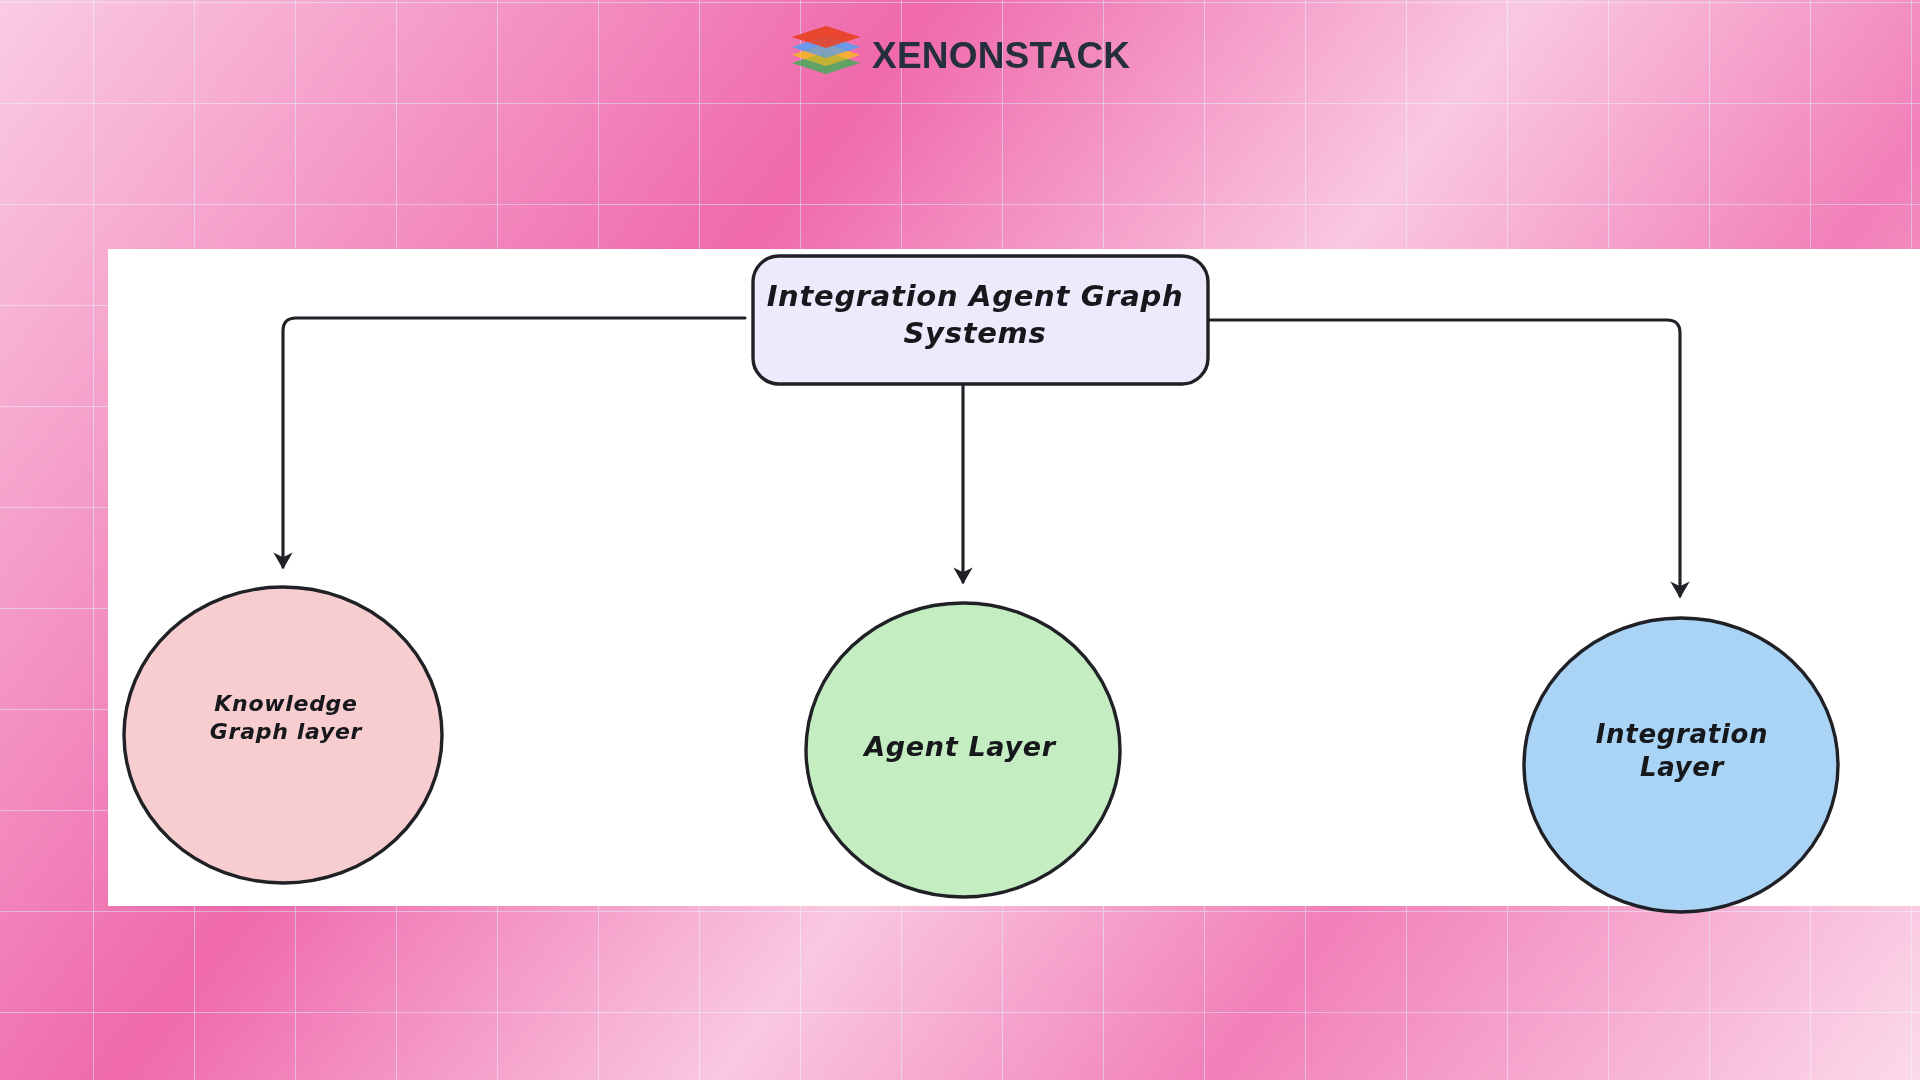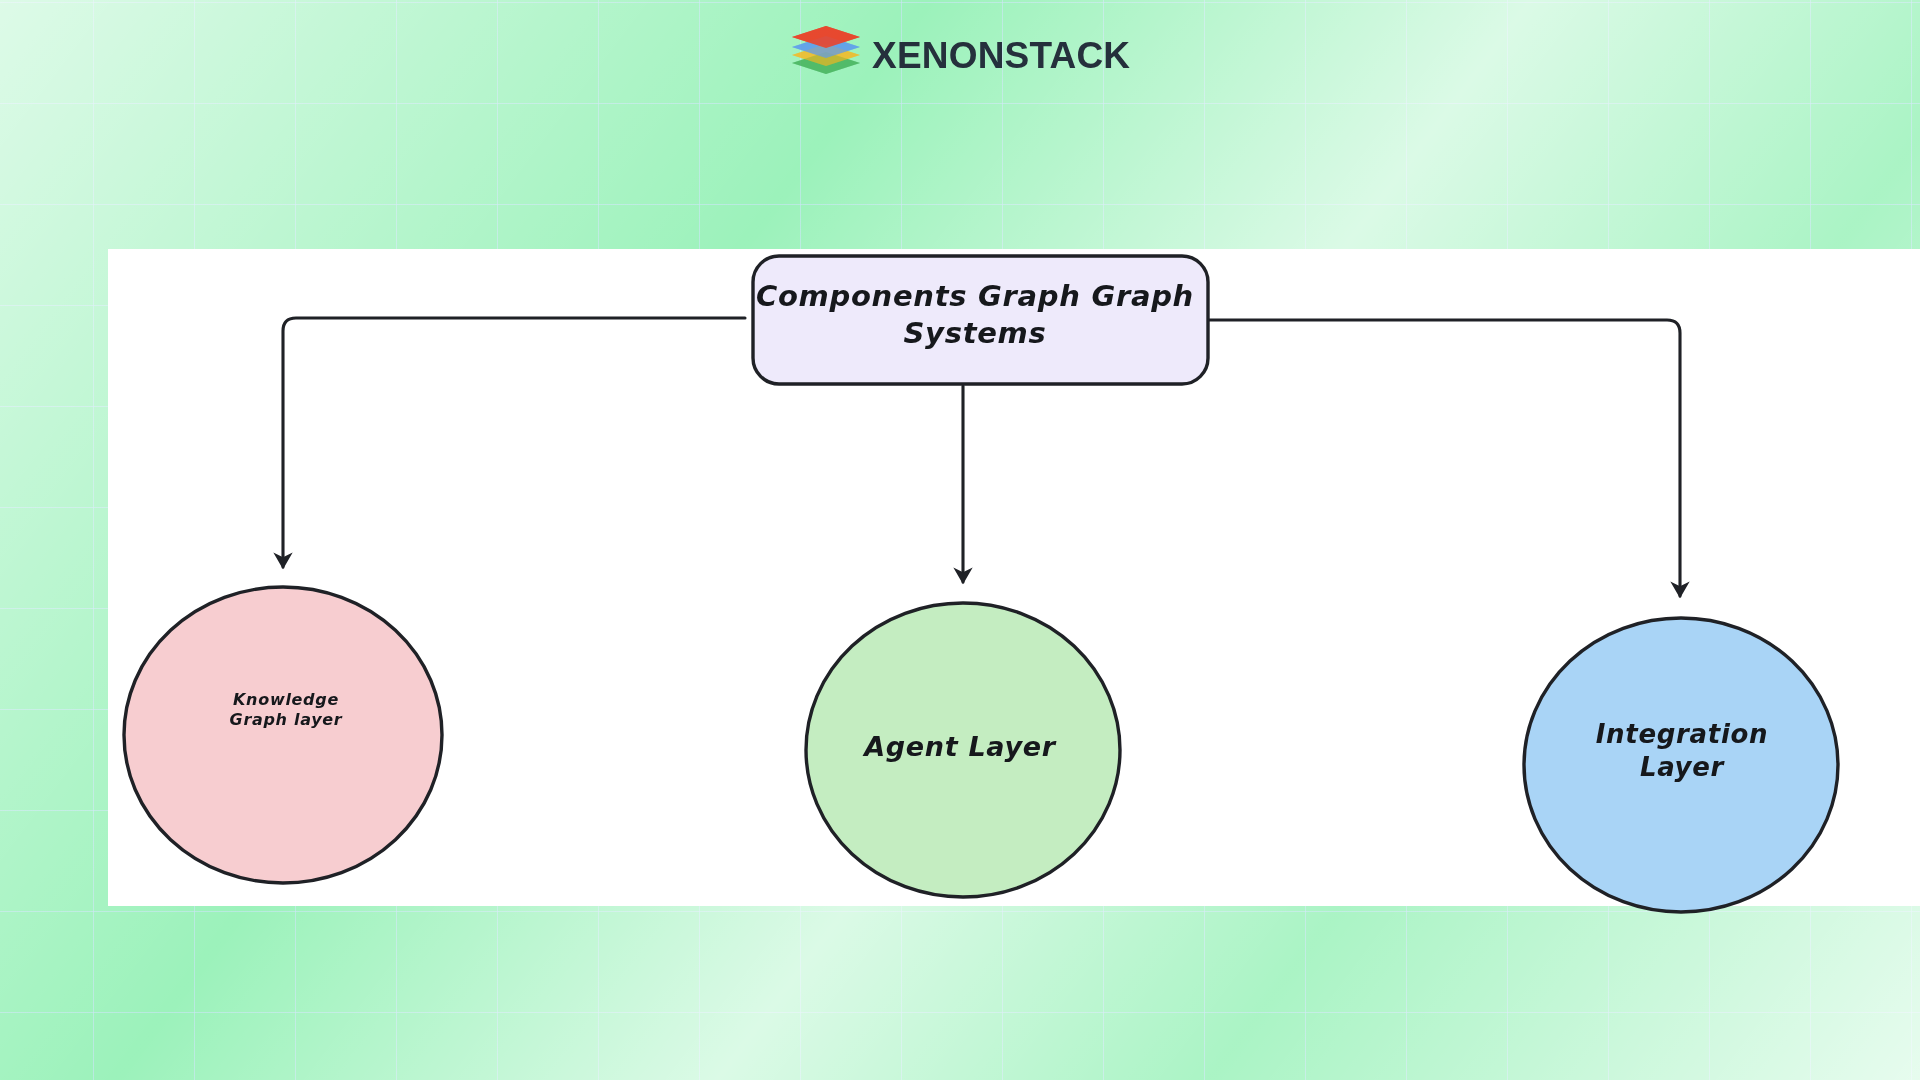--- a/index.html
+++ b/index.html
@@ -8,21 +8,21 @@
     width: 1920px;
     height: 1080px;
     overflow: hidden;
     font-family: "DejaVu Sans", sans-serif;
   }
 
   #page {
     position: relative;
     width: 1920px;
     height: 1080px;
-    background: #86efac;
+    background: #ec4899;
     overflow: hidden;
   }
 
   
   #bg-grid {
     position: absolute;
     inset: 0;
     background-image:
       linear-gradient(to right, rgba(196,221,251,0.55) 1px, transparent 1px),
       linear-gradient(to bottom, rgba(196,221,251,0.55) 1px, transparent 1px);
@@ -83,21 +83,21 @@
     font-weight: 600;
     letter-spacing: 0.7px;
     line-height: 1.28;
     pointer-events: none;
     white-space: pre-line;
   }
   #root-label {
     left: 745px; top: 278px; width: 460px;
     font-size: 29px;
   }
-  #kg-label   { left: 126px;  top: 690px; width: 320px; font-size: 16px; }
+  #kg-label   { left: 126px;  top: 690px; width: 320px; font-size: 22px; }
   #ag-label   { left: 800px;  top: 730px; width: 320px; font-size: 27px; }
   #int-label  { left: 1522px; top: 718px; width: 320px; font-size: 26px; }
 </style>
 </head>
 <body>
 
 <div id="page">
 
   <div id="bg-grid"></div>
   <div id="bg-wash"></div>
@@ -138,21 +138,21 @@
       <path d="M 1205 320 L 1667 320 Q 1680 320 1680 333 L 1680 596" marker-end="url(#arrowhead)"></path>
     </g>
 
     <rect x="753" y="256" width="455" height="128" rx="26" ry="26" fill="#eeeafb" stroke="#1f2126" stroke-width="3.4"></rect>
 
     <ellipse cx="283" cy="735" rx="159" ry="148" fill="#f7cdd0" stroke="#1f2126" stroke-width="3.4"></ellipse>
     <ellipse cx="963" cy="750" rx="157" ry="147" fill="#c4edc1" stroke="#1f2126" stroke-width="3.4"></ellipse>
     <ellipse cx="1681" cy="765" rx="157" ry="147" fill="#a9d4f6" stroke="#1f2126" stroke-width="3.4"></ellipse>
   </svg>
 
-  <div class="node-text" id="root-label">Components Graph Graph
+  <div class="node-text" id="root-label">Integration Agent Graph
 Systems</div>
   <div class="node-text" id="kg-label">Knowledge
 Graph layer</div>
   <div class="node-text" id="int-label">Integration
 Layer</div>
   <div class="node-text" id="ag-label">Agent Layer</div>
 
 </div>
 
 </body></html>

